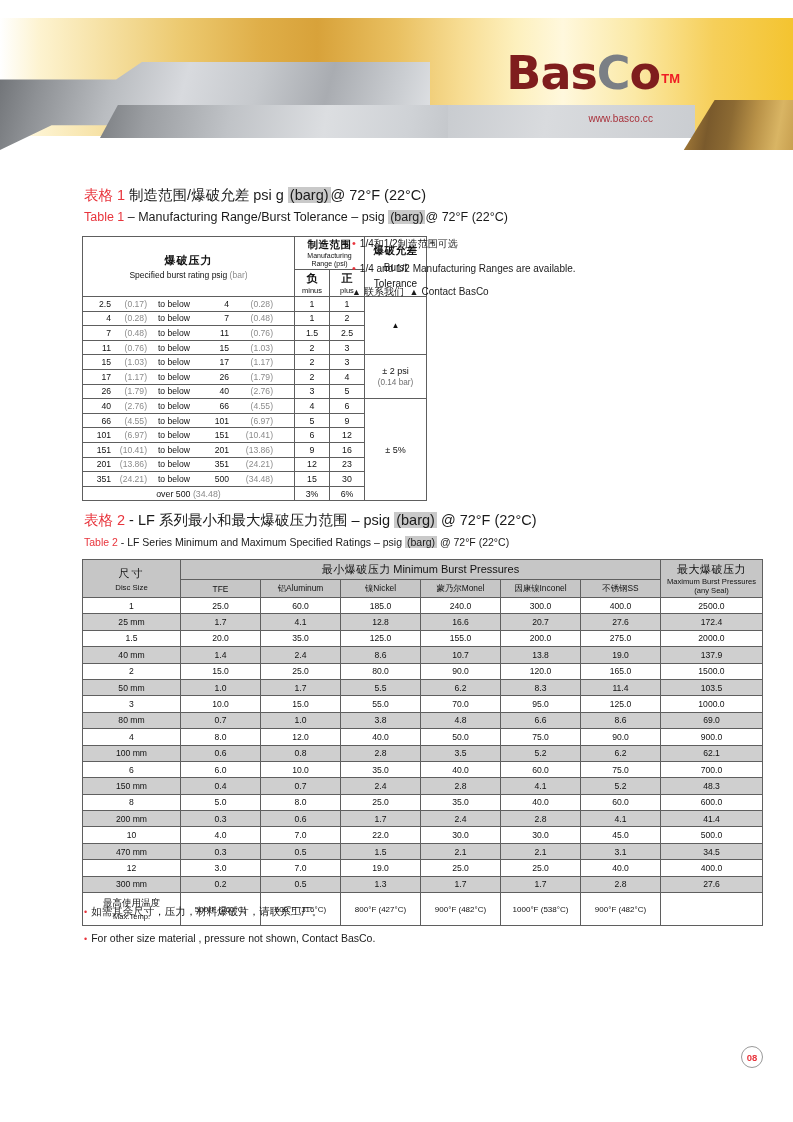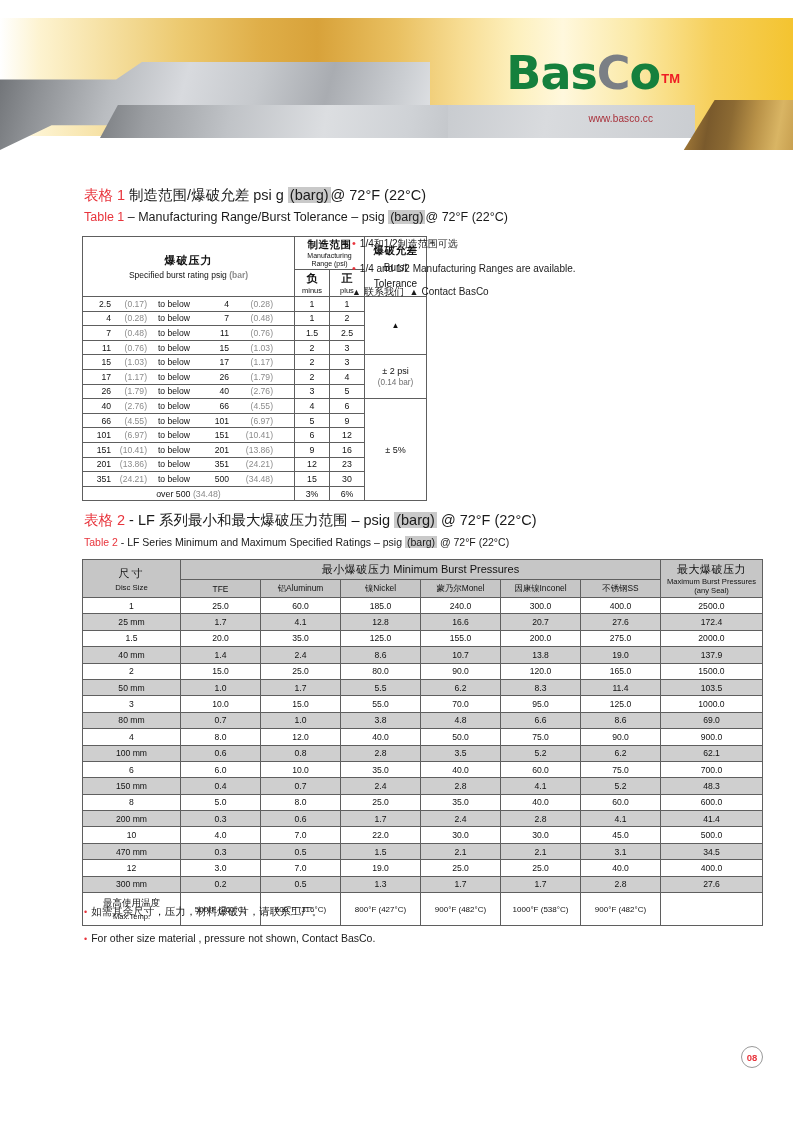--- a/index.html
+++ b/index.html
@@ -47,21 +47,21 @@
   .silver-plate {
     position:absolute; left:448px; top:105px; width:247px; height:33px;
     background: linear-gradient(100deg, #c9ccd0 0%, #d9dbde 40%, #cacdd1 100%);
   }
 
   .logo { position:absolute; right:113px; top:50px; line-height:1; white-space:nowrap; }
   .logo-text {
     font-family: "DejaVu Sans", sans-serif;
     font-size: 46px; font-weight: 700; letter-spacing:-1px;
   }
-  .logo-red { color:#15803d; }
+  .logo-red { color:#7f1d1d; }
   .logo-gray { color:#7b7f85; }
   .logo-tm {
     font-size: 13px; font-weight:700; color:#ef1c24;
     vertical-align: super; margin-left:1px;
   }
   .logo-url {
     position:absolute; right:140px; top:113px;
     font-size:10px; color:#a8303a; letter-spacing:0.1px;
   }
 
@@ -85,21 +85,21 @@
   table.t1 td, table.t1 th {
     border:1px solid #5e5e5e;
     padding:0;
     text-align:center;
     vertical-align:middle;
     font-weight:normal;
   }
   .t1 .hdr-main { height:34px; width:212px; padding:2px 4px; }
   .t1 .hdr-main .cn { font-size:11px; font-weight:bold; letter-spacing:1px; display:block;text-align:center; }
   .t1 .hdr-main .en { font-size:8.5px; display:block; margin-top:2px; }
-  .t1 .hdr-main .en .gray { color:#8b8b8b;font-weight:bold; }
+  .t1 .hdr-main .en .gray { color:#8b8b8b; }
   .t1 .hdr-mfg { width:70px; height:20px; padding:1px 2px; }
   .t1 .hdr-mfg .cn { font-size:10.5px; font-weight:bold; display:block; letter-spacing:0.5px;}
   .t1 .hdr-mfg .en { font-size:7px; display:block; line-height:1.15; }
   .t1 .hdr-mm { width:35px; height:24px; padding:1px; }
   .t1 .hdr-mm .cn { font-size:11px; font-weight:bold; display:block; }
   .t1 .hdr-mm .en { font-size:7.5px; display:block; }
   .t1 .hdr-tol { width:62px; padding:2px 3px; }
   .t1 .hdr-tol .cn { font-size:10.5px; font-weight:bold; display:block; letter-spacing:0.5px;}
   .t1 .hdr-tol .en { font-size:10px; display:block; line-height:1.2; margin-top:4px; }
 

